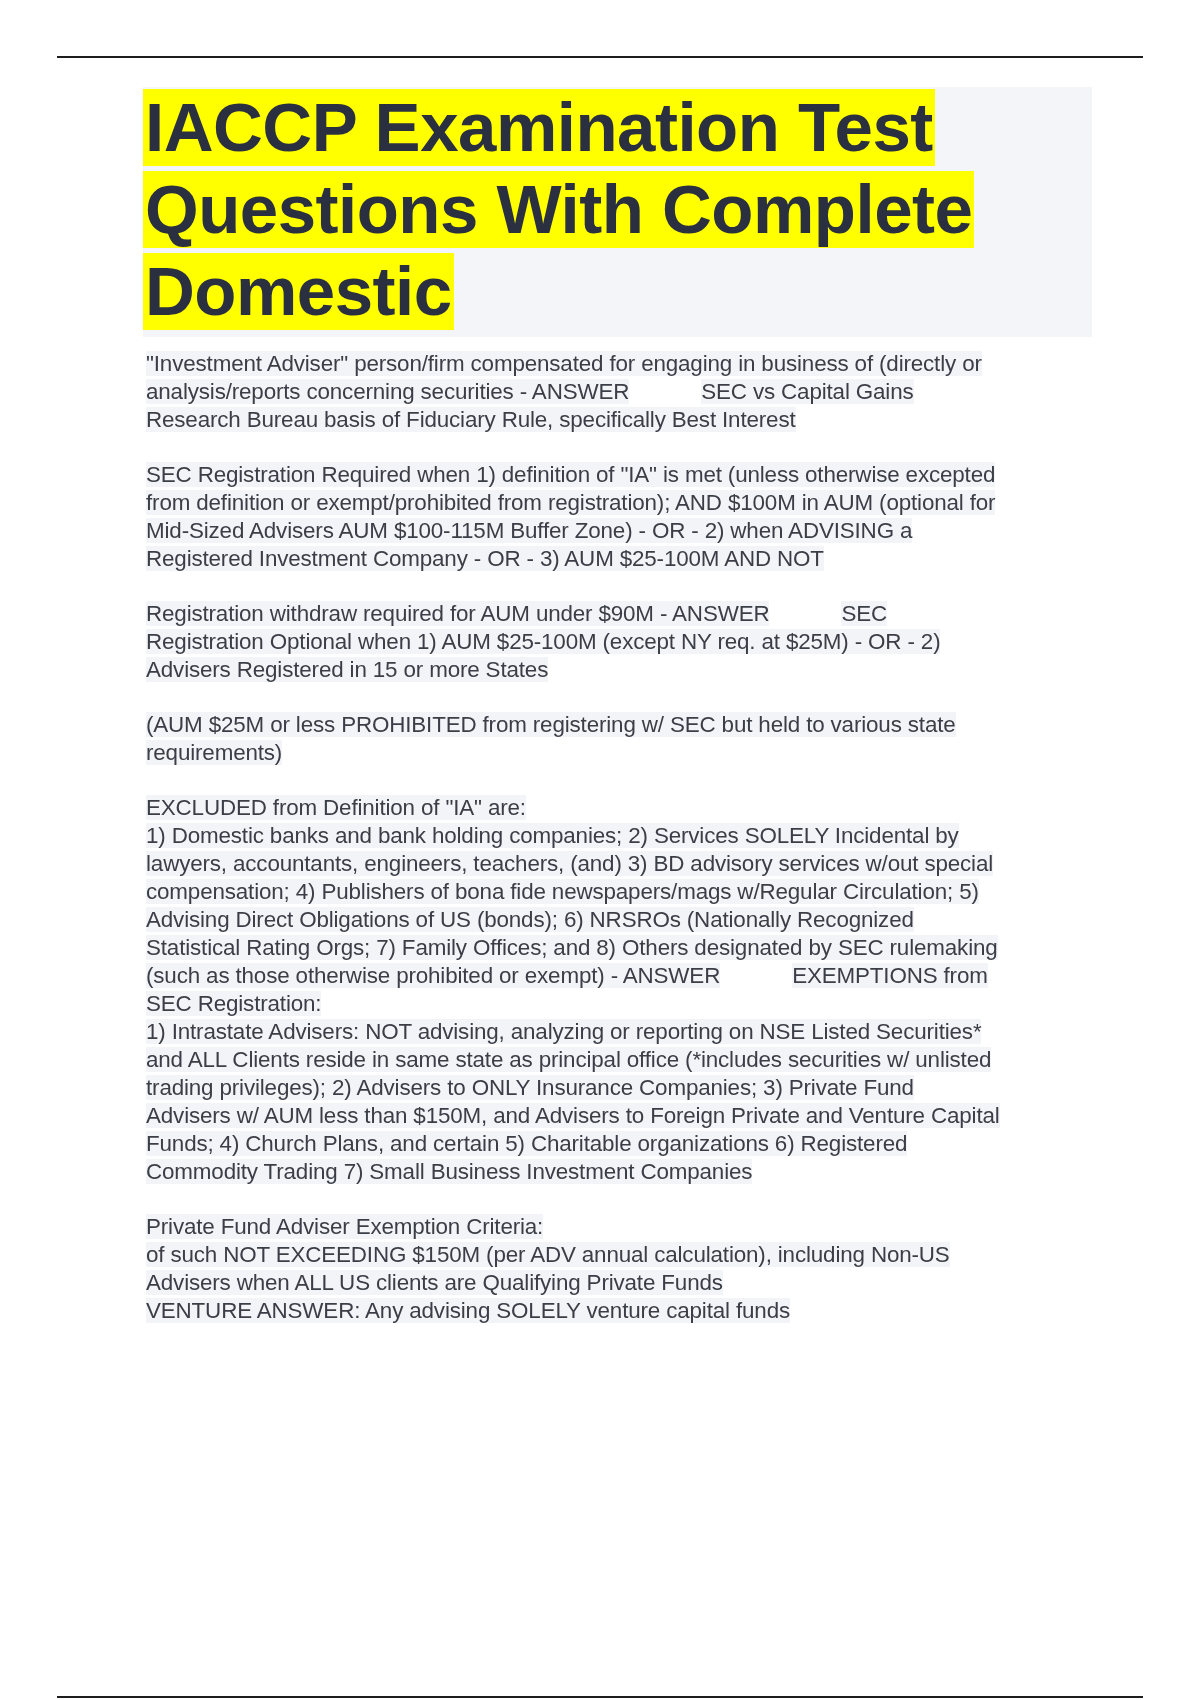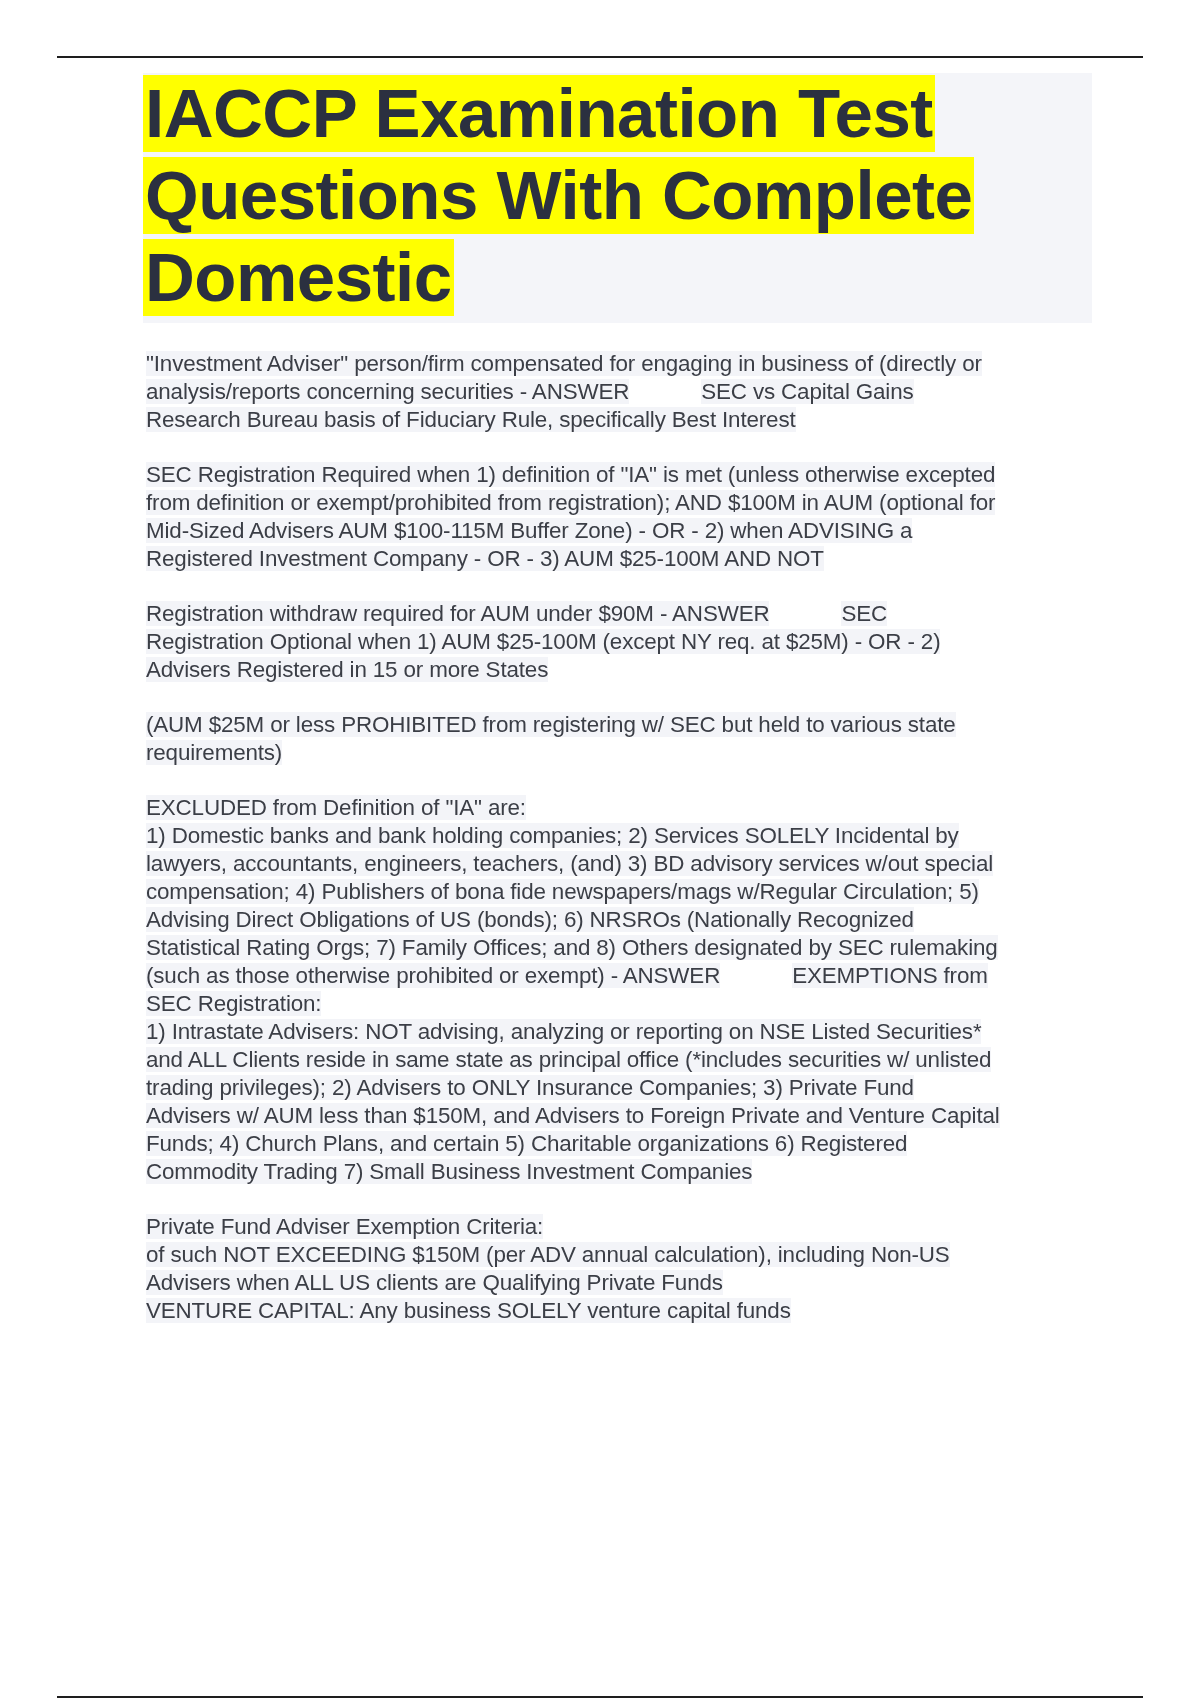--- a/index.html
+++ b/index.html
@@ -20,21 +20,21 @@
       width: 1086px;
       height: 2px;
       background: #1e1e1e;
     }
     .rule.top { top: 56px; }
     .rule.bottom { top: 1696px; }
 
     .title-block {
       position: absolute;
       left: 143px;
-      top: 73px;
+      top: 87px;
       width: 949px;
       height: 250px;
       background: #f4f5f9;
     }
     .title {
       margin: 0;
       padding: 0;
       font-family: "Liberation Sans", sans-serif;
       font-weight: bold;
       font-size: 69px;
@@ -127,18 +127,18 @@
     <span class="line-block"><span class="ln">trading privileges); 2) Advisers to ONLY Insurance Companies; 3) Private Fund</span></span>
     <span class="line-block"><span class="ln">Advisers w/ AUM less than $150M, and Advisers to Foreign Private and Venture Capital</span></span>
     <span class="line-block"><span class="ln">Funds; 4) Church Plans, and certain 5) Charitable organizations 6) Registered</span></span>
     <span class="line-block"><span class="ln">Commodity Trading 7) Small Business Investment Companies</span></span>
   </p>
 
   <p class="para">
     <span class="line-block"><span class="ln">Private Fund Adviser Exemption Criteria:</span></span>
     <span class="line-block"><span class="ln">of such NOT EXCEEDING $150M (per ADV annual calculation), including Non-US</span></span>
     <span class="line-block"><span class="ln">Advisers when ALL US clients are Qualifying Private Funds</span></span>
-    <span class="line-block"><span class="ln">VENTURE CAPITAL: Any business SOLELY venture capital funds</span></span>
+    <span class="line-block"><span class="ln">VENTURE ANSWER: Any advising SOLELY venture capital funds</span></span>
   </p>
 
 </div>
 
 <div class="rule bottom"></div>
 
 </body></html>

